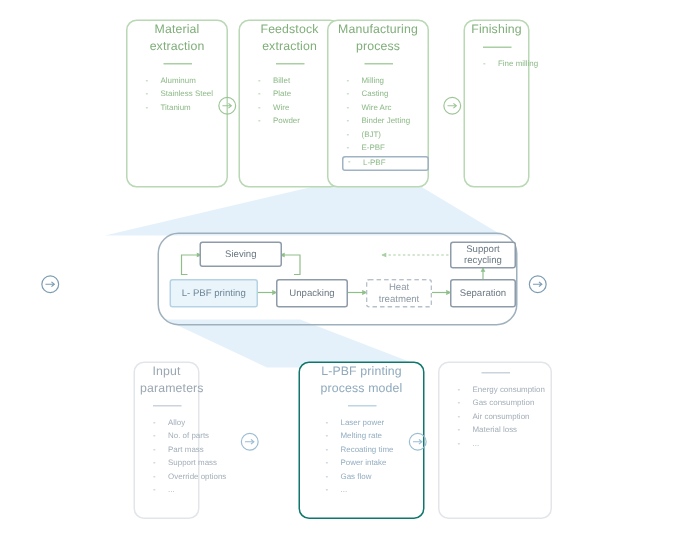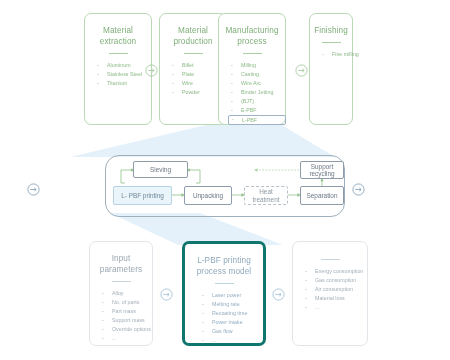--- a/index.html
+++ b/index.html
@@ -18,25 +18,24 @@
 
   
   .card {
     position: absolute;
     box-sizing: border-box;
     border-radius: 7px;
     background: #ffffff;
     display: flex;
     flex-direction: column;
     align-items: center;
-    padding-top: 11px;
   }
   .card.green  { border: 1px solid #b9d8b4; }
   .card.grey   { border: 1px solid #e2e6ea; }
-  .card.blue   { border: 3px solid #0f766e; }
+  .card.blue   { border: 1px solid #0f766e; margin-left: 17px; }
 
   .card-title {
     font-size: 8.2px;
     line-height: 11px;
     text-align: center;
     letter-spacing: .1px;
     width: 84%;
   }
   .card.green .card-title { color: #7fae79; }
   .card.grey  .card-title { color: #9aa7b2; }
@@ -158,21 +157,21 @@
 
 <div class="conn" style="left:145px; top:64px;">
   <svg viewBox="0 0 13 13" xmlns="http://www.w3.org/2000/svg">
     <circle cx="6.5" cy="6.5" r="5.6" fill="none" stroke="#9cc596" stroke-width="0.8"></circle>
     <line x1="3.3" y1="6.5" x2="9" y2="6.5" stroke="#9cc596" stroke-width="0.8"></line>
     <polyline points="7.3,4.9 9.2,6.5 7.3,8.1" fill="none" stroke="#9cc596" stroke-width="0.8"></polyline>
   </svg>
 </div>
 
 <div class="card green" style="left:159px; top:13px; width:68px; height:112px;">
-  <div class="card-title">Material production</div>
+  <div class="card-title">Feedstock extraction</div>
   <div class="title-rule"></div>
   <ul class="card-list">
     <li>Billet</li>
     <li>Plate</li>
     <li>Wire</li>
     <li>Powder</li>
   </ul>
 </div>
 
 <div class="conn" style="left:220px; top:64px;">
@@ -267,21 +266,21 @@
 </div>
 
 <div class="conn" style="left:352px; top:183px;">
   <svg viewBox="0 0 13 13" xmlns="http://www.w3.org/2000/svg">
     <circle cx="6.5" cy="6.5" r="5.6" fill="none" stroke="#7b9cb3" stroke-width="0.8"></circle>
     <line x1="3.3" y1="6.5" x2="9" y2="6.5" stroke="#7b9cb3" stroke-width="0.8"></line>
     <polyline points="7.3,4.9 9.2,6.5 7.3,8.1" fill="none" stroke="#7b9cb3" stroke-width="0.8"></polyline>
   </svg>
 </div>
 
-<div class="card grey" style="left:89px; top:241px; width:64px; height:105px;">
+<div class="card grey" style="left:89px; top:241px; width:44px; height:105px;">
   <div class="card-title">Input parameters</div>
   <div class="title-rule"></div>
   <ul class="card-list">
     <li>Alloy</li>
     <li>No. of parts</li>
     <li>Part mass</li>
     <li>Support mass</li>
     <li>Override options</li>
     <li>...</li>
   </ul>

